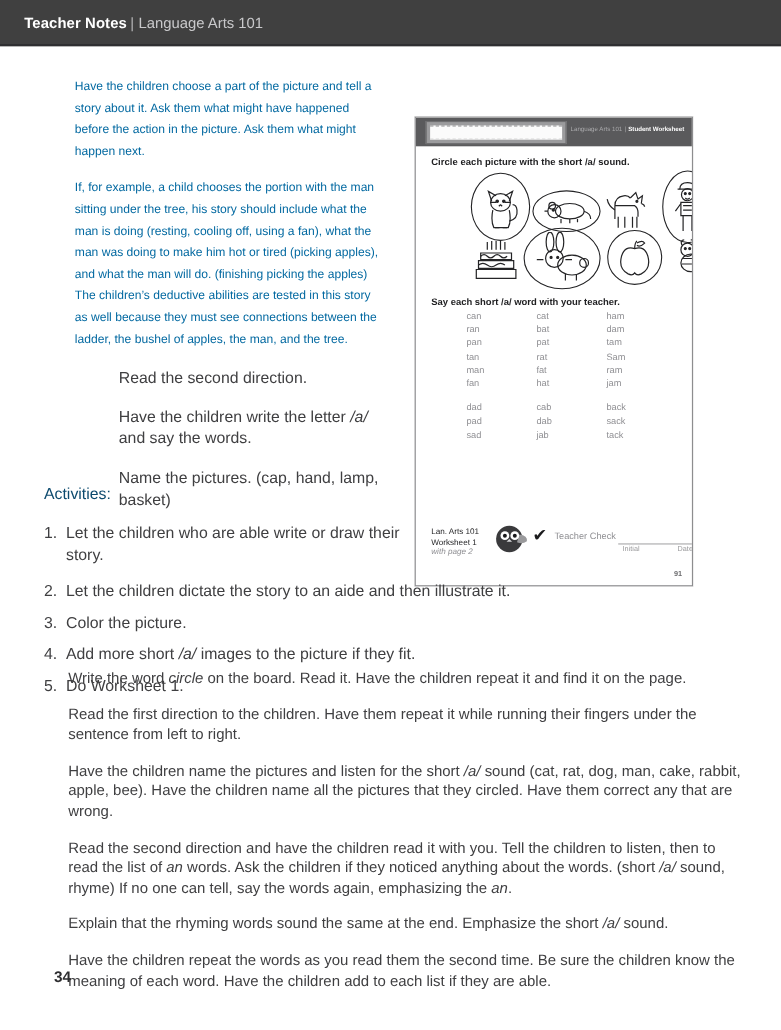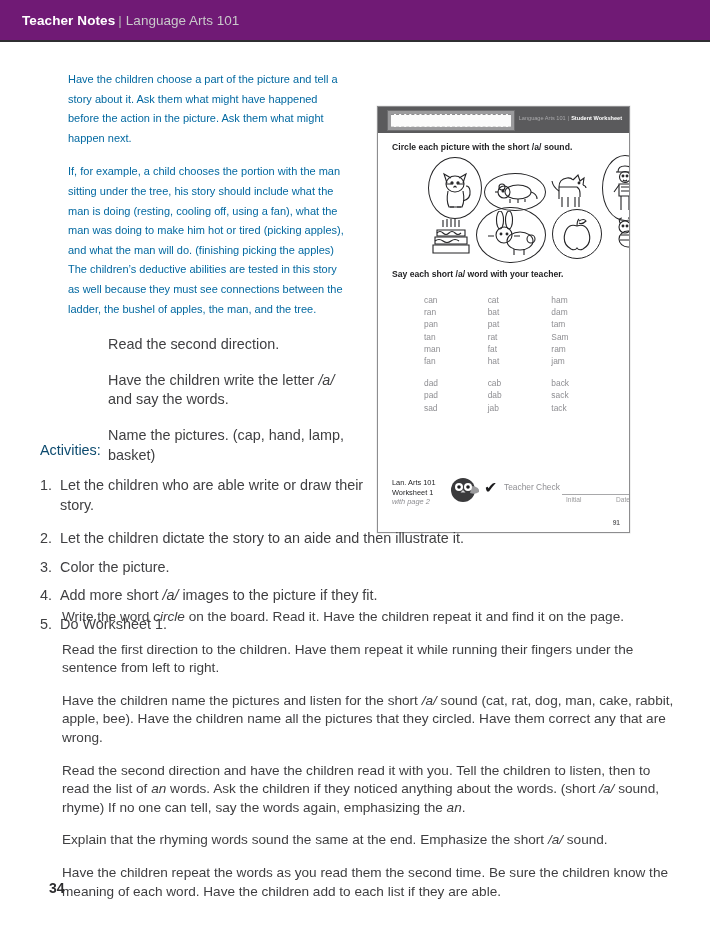--- a/index.html
+++ b/index.html
@@ -13,21 +13,21 @@
     position: relative;
     overflow: hidden;
   }
 
   
   .page-header {
     position: absolute;
     top: 0; left: 0;
     width: 710px;
     height: 42px;
-    background: #701a75;
+    background: #404040;
     border-bottom: 2px solid #2f2f31;
   }
   .page-header-inner {
     position: absolute;
     left: 22px;
     top: 13px;
     display: flex;
     align-items: baseline;
     white-space: nowrap;
   }
@@ -143,21 +143,21 @@
   }
 
   
   .ws-dir2 {
     font-size: 8.6px;
     font-weight: bold;
     color: #1f1f21;
     margin-top: 6px;
   }
   .ws-words {
-    margin-top: 15px;
+    margin-top: 2px;
     padding-left: 32px;
     font-size: 8.4px;
     color: #8e8e92;
     line-height: 12.2px;
   }
   .ws-words-grid { display: flex; }
   .ws-col { width: 76px; }
   .ws-gap { height: 10px; }
 
   

